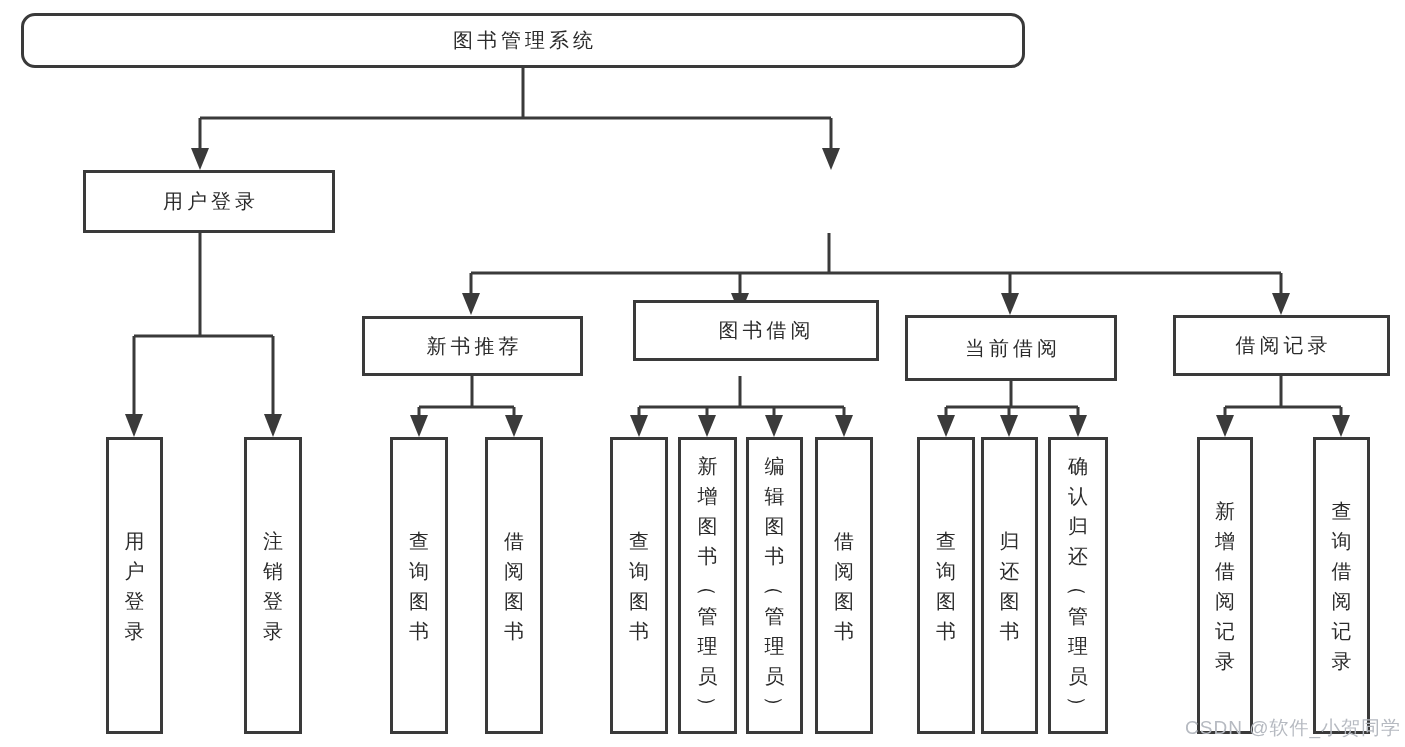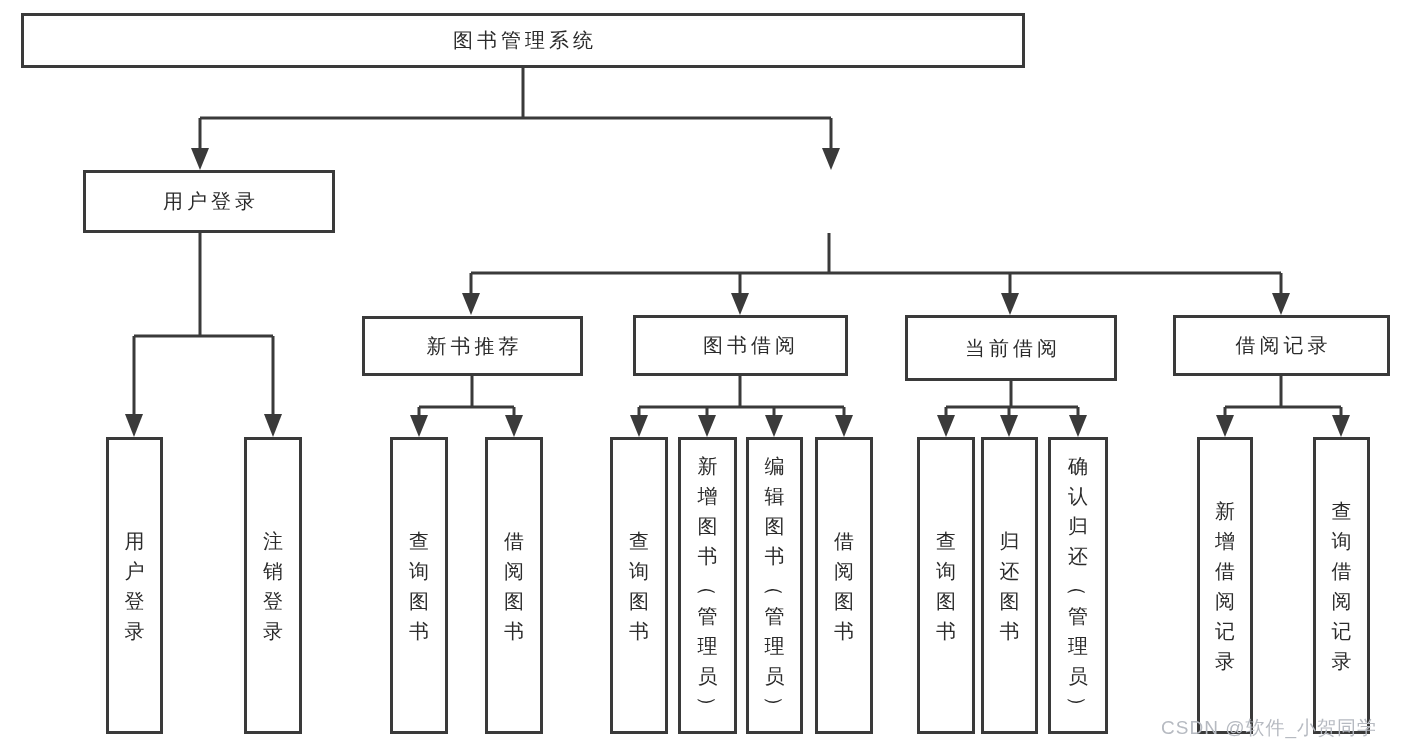--- a/index.html
+++ b/index.html
@@ -9,44 +9,44 @@
     background:var(--bg,#ffffff);overflow:hidden;
   }
   #connector-svg{position:absolute;left:0;top:0;z-index:0;color:var(--line,#3a3a3a);}
   .node{
     position:absolute;box-sizing:border-box;z-index:1;
     background:var(--bg,#ffffff);border:3px solid var(--line,#3a3a3a);
     display:flex;align-items:center;justify-content:center;
     font-size:20px;letter-spacing:4px;text-indent:4px;
     color:var(--text,#2b2b2b);white-space:nowrap;
   }
-  #root-box{left:21px;top:13px;width:1004px;height:55px;}
+  #root-box{left:21px;top:13px;width:1004px;height:55px;border-radius:14px;}
   #n-user-login{left:83px;top:170px;width:252px;height:63px;}
   #n-book-mgmt{left:712px;top:170px;width:235px;height:63px;}
   #n-new-book{left:362px;top:316px;width:221px;height:60px;}
-  #n-book-borrow{left:633px;top:315px;width:215px;height:61px;padding-left:17px;}
+  #n-book-borrow{left:633px;top:300px;width:246px;height:61px;padding-left:17px;}
   #n-current-borrow{left:905px;top:315px;width:212px;height:66px;}
   #n-borrow-records{left:1173px;top:315px;width:217px;height:61px;}
   .leaf{
     position:absolute;top:437px;height:297px;box-sizing:border-box;z-index:1;
     background:var(--bg,#ffffff);border:3px solid var(--line,#3a3a3a);
     display:flex;flex-direction:column;align-items:center;justify-content:center;
     gap:10px;font-size:20px;color:var(--text,#2b2b2b);
   }
   #l1{left:106px;width:57px}  #l2{left:244px;width:58px}
   #l3{left:390px;width:58px}  #l4{left:485px;width:58px}
   #l5{left:610px;width:58px}  #l6{left:678px;width:59px}
   #l7{left:746px;width:57px}  #l8{left:815px;width:58px}
   #l9{left:917px;width:58px}  #l10{left:981px;width:57px}
   #l11{left:1048px;width:60px}#l12{left:1197px;width:56px}
   #l13{left:1313px;width:57px}
   .vchar{display:block;line-height:1;}
   .vchar.rot{transform:rotate(90deg);}
   #watermark{
-    position:absolute;right:28px;bottom:6px;z-index:2;
+    position:absolute;right:4px;bottom:6px;z-index:2;
     font-size:19px;letter-spacing:1px;color:var(--wm,#b6bac1);margin-top:23px;
   }
 </style>
 </head>
 <body>
 
 <div id="canvas" style="--line: #3a3a3a; --text: #2b2b2b; --bg: #ffffff; --wm: #b6bac1;">
 
   <svg id="connector-svg" width="1405" height="747" viewBox="0 0 1405 747" aria-hidden="true">
     <g fill="none" stroke="currentColor" stroke-width="3">

